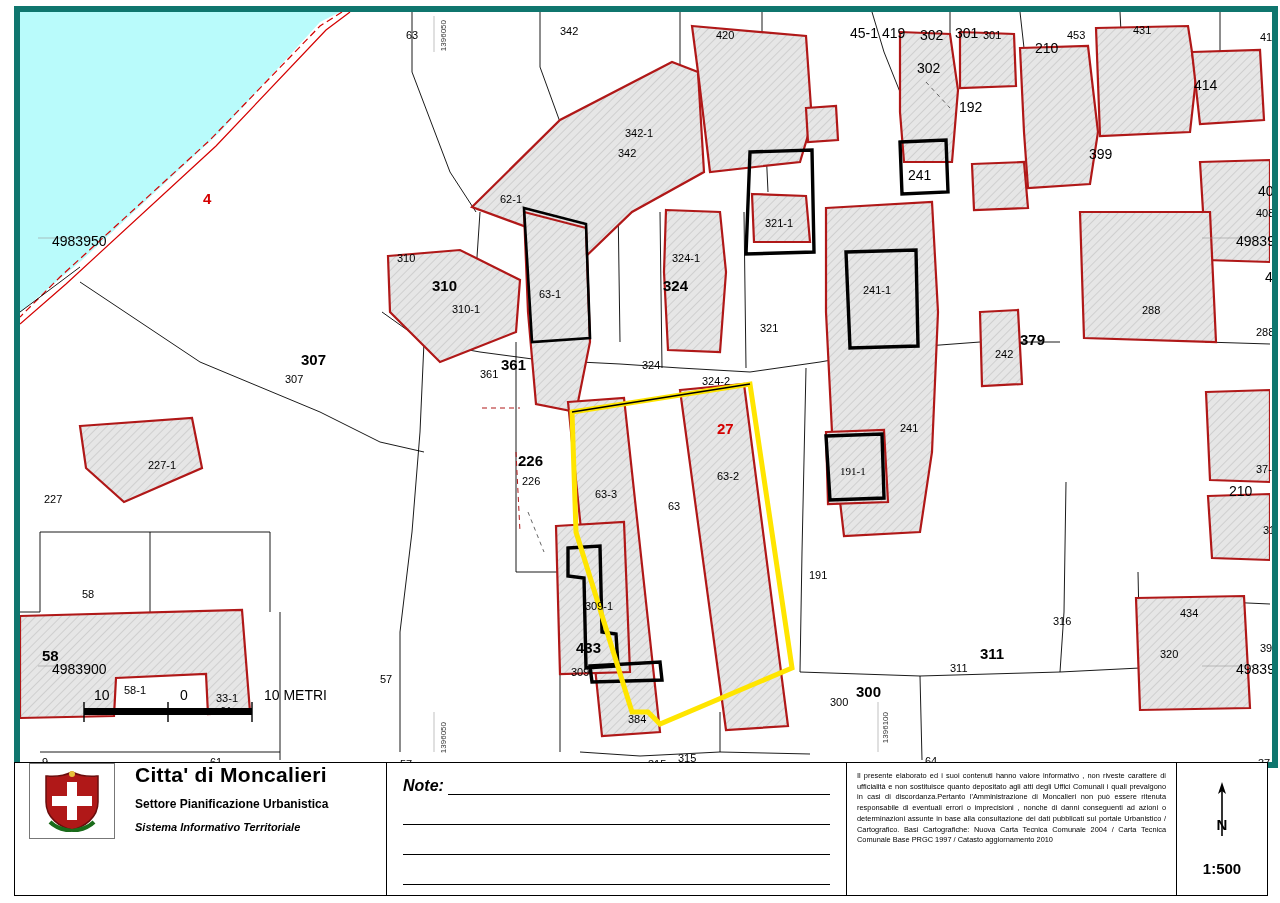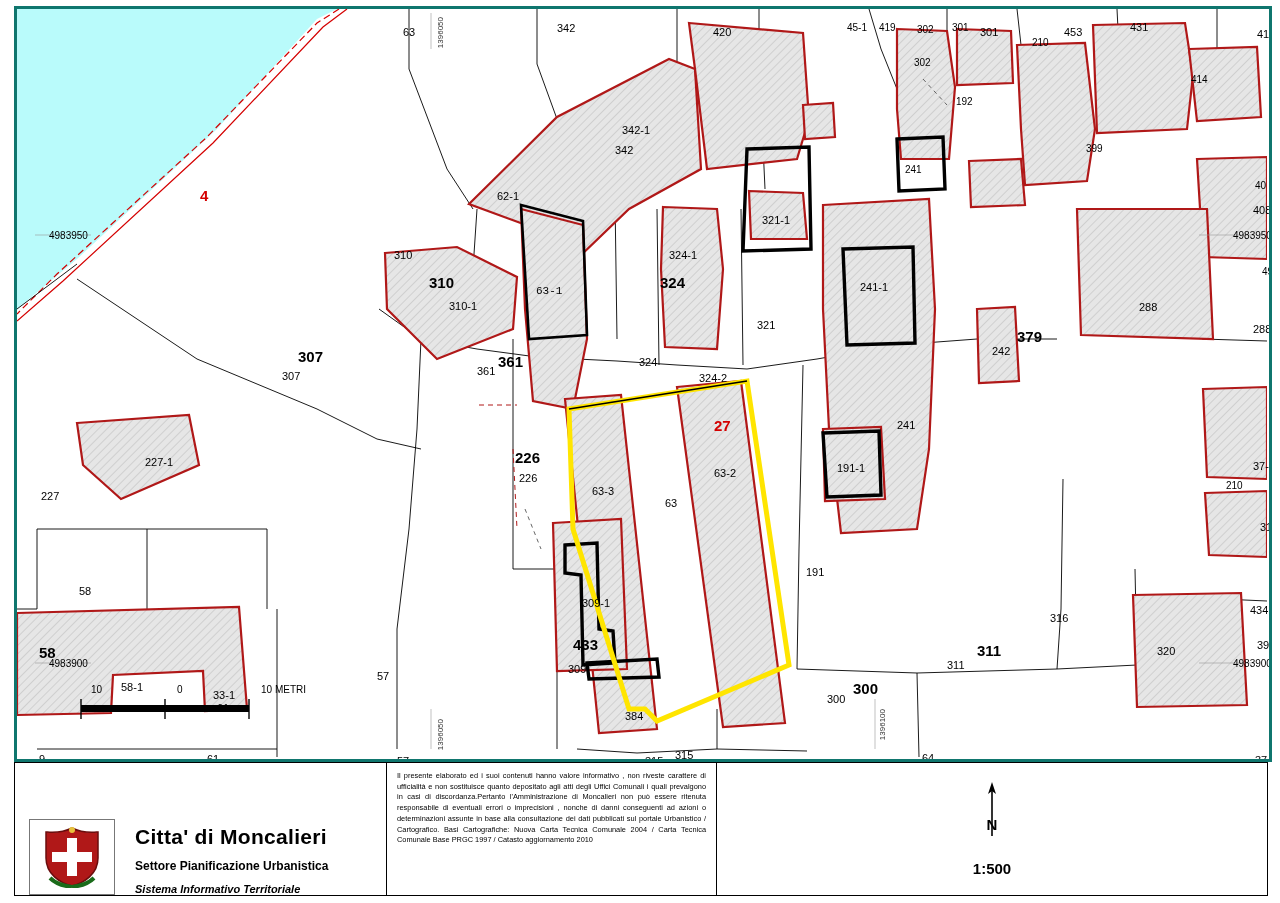--- a/index.html
+++ b/index.html
@@ -2,43 +2,43 @@
 <html><head>
 <meta charset="utf-8">
 <style>
   html,body{margin:0;padding:0;background:#ffffff;}
   body{width:1280px;height:903px;font-family:"Liberation Sans",sans-serif;overflow:hidden;}
   #sheet{position:relative;width:1280px;height:903px;}
 
   
   #map-frame{
     position:absolute;left:14px;top:6px;width:1252px;height:750px;
-    border:3px solid #0f766e;background:#ffffff;overflow:hidden;
+    border:6px solid #0f766e;background:#ffffff;overflow:hidden;
   }
   #map-svg{position:absolute;left:0;top:0;}
 
   .maplabel{
     position:absolute;font-family:"Liberation Sans",sans-serif;
     color:#000;white-space:nowrap;line-height:1;
   }
-  .lbl-sm{font-size:10px;}
+  .lbl-sm{font-size:14px;}
   .lbl-md{font-size:11px;}
   .lbl-lg{font-size:15px;font-weight:bold;}
   .lbl-red{color:#d40000;}
   .lbl-rot{transform:rotate(-90deg);transform-origin:left top;font-size:8px;color:#333;}
 
   
   #legend{
     position:absolute;left:14px;top:762px;width:1252px;height:132px;
     border:1px solid #000;background:#fff;display:flex;
   }
   .lg-cell{border-right:1px solid #000;box-sizing:border-box;position:relative;}
   .lg-cell:last-child{border-right:none;}
 
-  #cell-logo{width:372px;display:flex;align-items:flex-end;padding-left:14px;}
+  #cell-logo{width:372px;display:flex;align-items:flex-start;padding-left:14px;}
   .crest{
     width:84px;height:74px;border:1px solid #777;background:#fff;
     display:flex;align-items:center;justify-content:center;flex:0 0 auto;
   }
   .crest-titles{margin-left:20px;}
   .t-city{font-size:21px;font-weight:bold;letter-spacing:.3px;}
   .t-sub{font-size:12px;font-weight:bold;margin-top:10px;}
   .t-sit{font-size:11px;font-style:italic;font-weight:bold;margin-top:10px;}
 
   #cell-note{width:460px;padding:14px 16px 0 16px;}
@@ -207,21 +207,21 @@
         <div class="maplabel lbl-sm" style="left: 888px; top: 156px;">241</div>
         <div class="maplabel lbl-md" style="left: 480px; top: 182px;">62-1</div>
         <div class="maplabel lbl-md" style="left: 745px; top: 206px;">321-1</div>
         <div class="maplabel lbl-sm" style="left: 1238px; top: 172px;">40</div>
         <div class="maplabel lbl-md" style="left: 1236px; top: 196px;">408</div>
         <div class="maplabel lbl-md" style="left: 377px; top: 241px;">310</div>
         <div class="maplabel lbl-md" style="left: 652px; top: 241px;">324-1</div>
         <div class="maplabel lbl-md" style="left: 843px; top: 273px; text-align: right;">241-1</div>
         <div class="maplabel lbl-lg" style="left: 412px; top: 266px;">310</div>
         <div class="maplabel lbl-md" style="left: 432px; top: 292px;">310-1</div>
-        <div class="maplabel lbl-md" style="left: 519px; top: 277px; font-family: Liberation Mono, monospace;">63-1</div>
+        <div class="maplabel lbl-md" style="left: 519px; top: 277px;">63-1</div>
         <div class="maplabel lbl-lg" style="left: 643px; top: 266px;">324</div>
         <div class="maplabel lbl-md" style="left: 1122px; top: 293px;">288</div>
         <div class="maplabel lbl-md" style="left: 1236px; top: 315px;">288</div>
         <div class="maplabel lbl-sm" style="left: 1245px; top: 258px;">496</div>
         <div class="maplabel lbl-md" style="left: 740px; top: 311px;">321</div>
         <div class="maplabel lbl-lg" style="left: 1000px; top: 320px;">379</div>
         <div class="maplabel lbl-lg" style="left: 281px; top: 340px;">307</div>
         <div class="maplabel lbl-md" style="left: 265px; top: 362px;">307</div>
         <div class="maplabel lbl-lg" style="left: 481px; top: 345px;">361</div>
         <div class="maplabel lbl-md" style="left: 460px; top: 357px;">361</div>
@@ -230,30 +230,30 @@
         <div class="maplabel lbl-md" style="left: 975px; top: 337px;">242</div>
         <div class="maplabel lbl-lg lbl-red" style="left: 697px; top: 409px;">27</div>
         <div class="maplabel lbl-lg lbl-red" style="left: 183px; top: 179px;">4</div>
         <div class="maplabel lbl-md" style="left: 880px; top: 411px;">241</div>
         <div class="maplabel lbl-md" style="left: 1240px; top: 396px; margin-left: 40px;">44</div>
         <div class="maplabel lbl-md" style="left: 128px; top: 448px;">227-1</div>
         <div class="maplabel lbl-lg" style="left: 498px; top: 441px;">226</div>
         <div class="maplabel lbl-md" style="left: 502px; top: 464px;">226</div>
         <div class="maplabel lbl-md" style="left: 575px; top: 477px;">63-3</div>
         <div class="maplabel lbl-md" style="left: 697px; top: 459px;">63-2</div>
-        <div class="maplabel lbl-md" style="left: 820px; top: 454px;">191-1</div>
+        <div class="maplabel lbl-md" style="left: 820px; top: 454px; font-family: Liberation Serif, serif;">191-1</div>
         <div class="maplabel lbl-sm" style="left: 1209px; top: 472px;">210</div>
         <div class="maplabel lbl-md" style="left: 1236px; top: 452px;">37-1</div>
         <div class="maplabel lbl-md" style="left: 24px; top: 482px;">227</div>
         <div class="maplabel lbl-md" style="left: 648px; top: 489px;">63</div>
         <div class="maplabel lbl-md" style="left: 1243px; top: 513px;">31</div>
         <div class="maplabel lbl-md" style="left: 789px; top: 558px;">191</div>
         <div class="maplabel lbl-md" style="left: 62px; top: 577px;">58</div>
         <div class="maplabel lbl-md" style="left: 565px; top: 589px;">309-1</div>
-        <div class="maplabel lbl-md" style="left: 1233px; top: 596px;">434</div>
+        <div class="maplabel lbl-md" style="left: 1160px; top: 596px;">434</div>
         <div class="maplabel lbl-md" style="left: 1033px; top: 604px;">316</div>
         <div class="maplabel lbl-lg" style="left: 556px; top: 628px;">433</div>
         <div class="maplabel lbl-lg" style="left: 22px; top: 636px;">58</div>
         <div class="maplabel lbl-lg" style="left: 960px; top: 634px;">311</div>
         <div class="maplabel lbl-md" style="left: 930px; top: 651px;">311</div>
         <div class="maplabel lbl-md" style="left: 1140px; top: 637px;">320</div>
         <div class="maplabel lbl-md" style="left: 1240px; top: 631px;">39</div>
         <div class="maplabel lbl-md" style="left: 551px; top: 655px;">309</div>
         <div class="maplabel lbl-md" style="left: 360px; top: 662px;">57</div>
         <div class="maplabel lbl-md" style="left: 104px; top: 673px;">58-1</div>
@@ -297,20 +297,30 @@
           <circle cx="30" cy="4" r="3" fill="#e8c23c"></circle>
         </svg>
       </div>
       <div class="crest-titles">
         <div class="t-city">Citta' di Moncalieri</div>
         <div class="t-sub">Settore Pianificazione Urbanistica</div>
         <div class="t-sit">Sistema Informativo Territoriale</div>
       </div>
     </div>
 
+    <div class="lg-cell" id="cell-note">
+      <div class="note-first">
+        <span class="note-label">Note:</span>
+        <span class="note-line"></span>
+      </div>
+      <div class="note-line" style="margin-top:14px"></div>
+      <div class="note-line" style="margin-top:14px"></div>
+      <div class="note-line" style="margin-top:14px"></div>
+      <div class="note-line" style="margin-top:14px"></div>
+    </div>
 
     <div class="lg-cell" id="cell-disc">
       <div>Il presente elaborato ed i suoi contenuti hanno valore informativo , non riveste carattere di ufficialità e non sostituisce quanto depositato agli atti degli Uffici Comunali i quali prevalgono in casi di discordanza.Pertanto l'Amministrazione di Moncalieri non può essere ritenuta responsabile di eventuali errori o imprecisioni , nonche di danni conseguenti ad azioni o determinazioni assunte in base alla consultazione dei dati pubblicati sul portale Urbanistico / Cartografico. Basi Cartografiche: Nuova Carta Tecnica Comunale 2004 / Carta Tecnica Comunale Base PRGC 1997 / Catasto aggiornamento 2010</div>
     </div>
 
     <div class="lg-cell" id="cell-north">
       <div class="north-arrow">
         <svg width="26" height="58" viewBox="0 0 26 58">
           <line x1="13" y1="8" x2="13" y2="54" stroke="#000" stroke-width="1.6"></line>
           <polygon points="13,0 9,12 13,9 17,12" fill="#000"></polygon>

